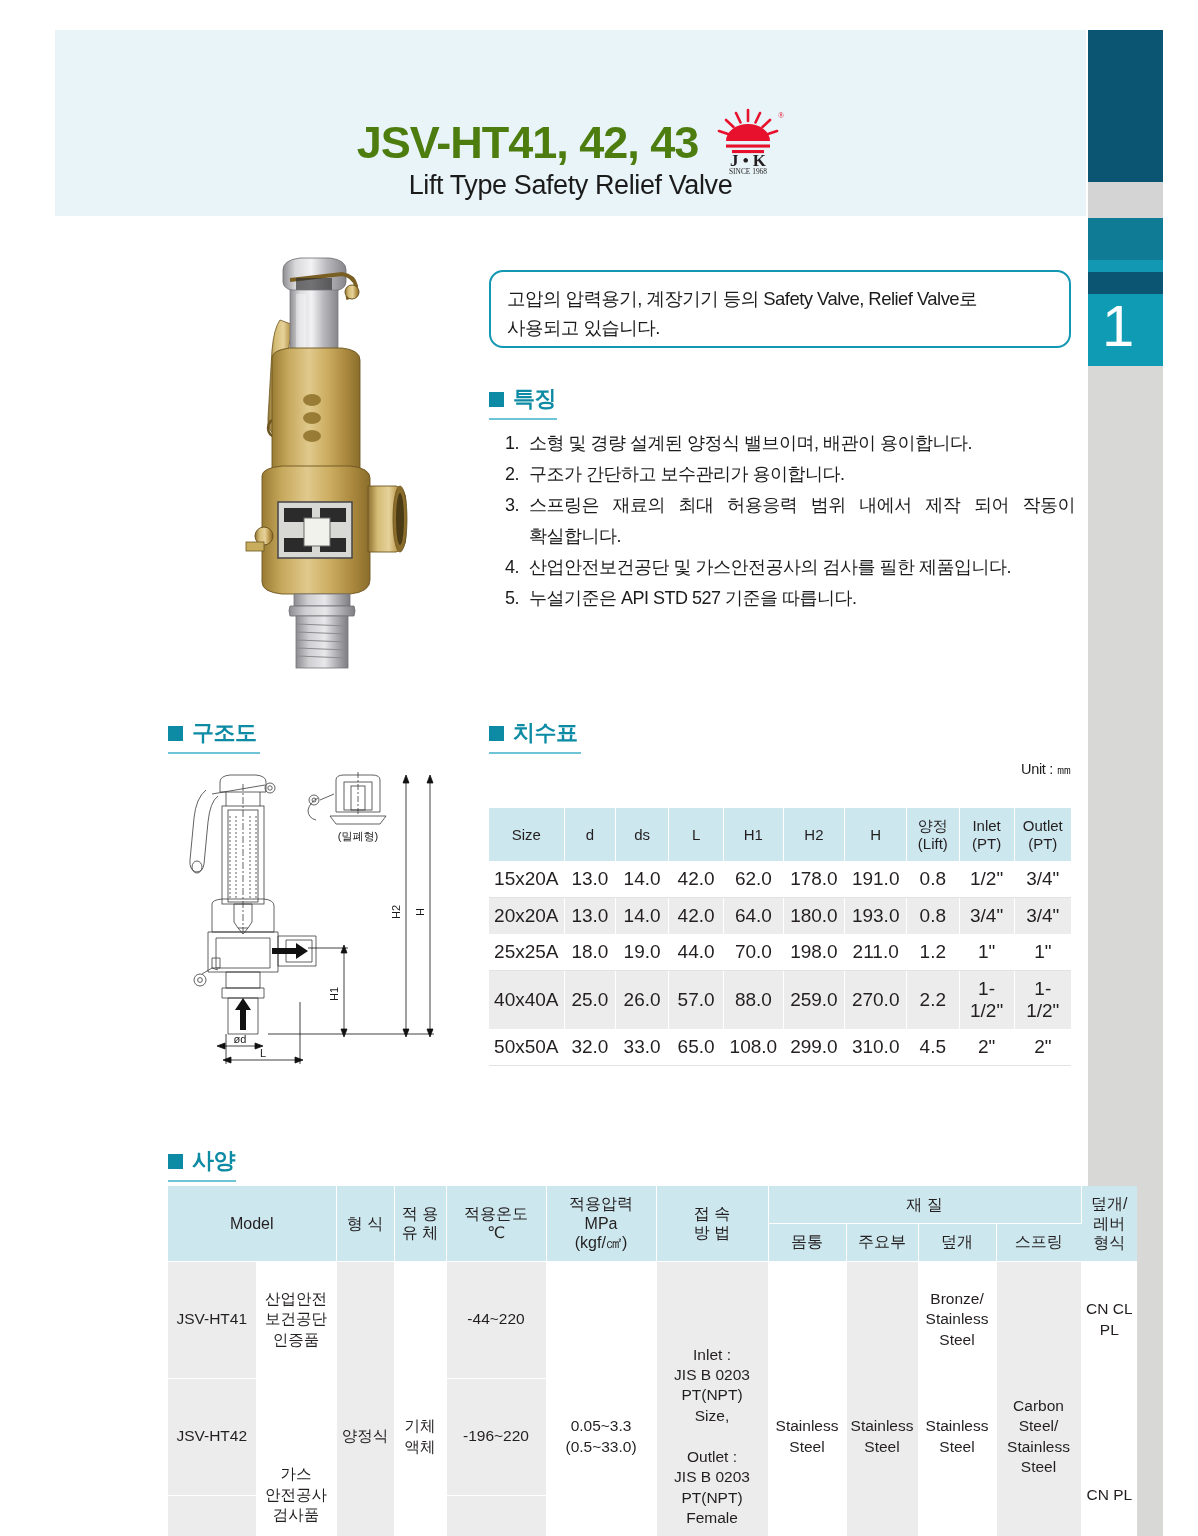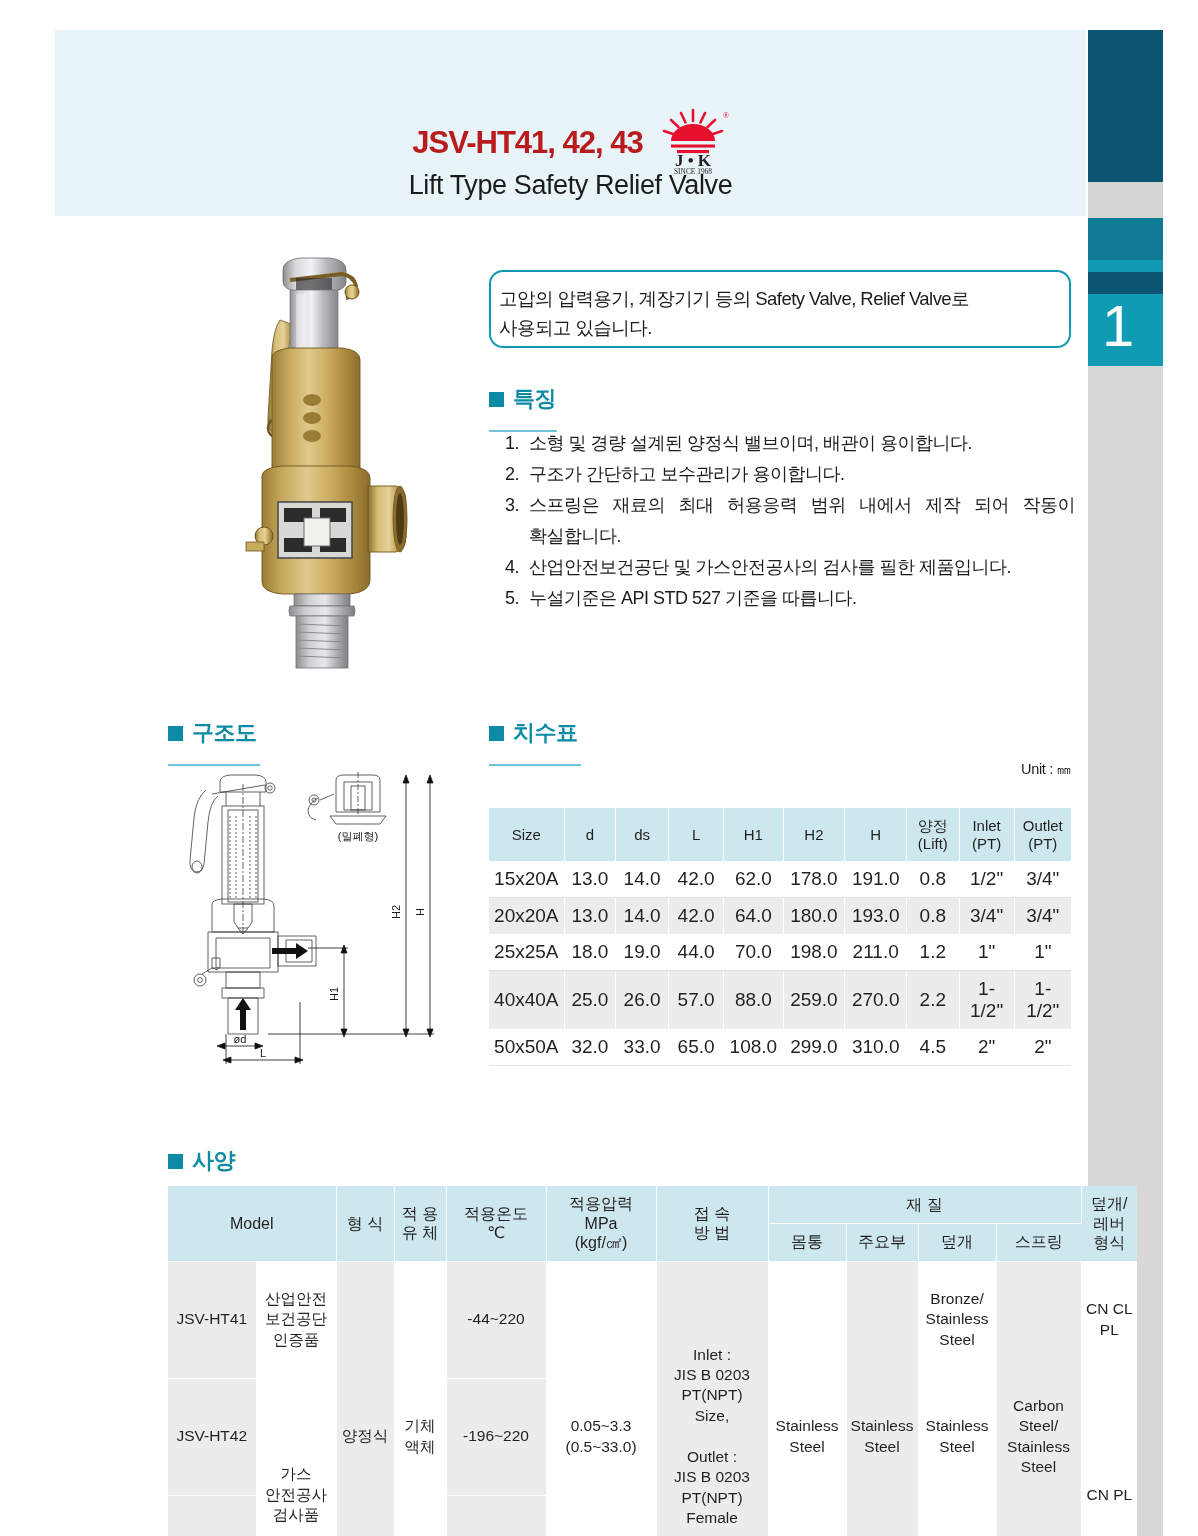--- a/index.html
+++ b/index.html
@@ -19,21 +19,21 @@
   .banner{
     position:absolute;left:55px;top:30px;width:1031px;height:186px;
     background:#e8f4f8;
   }
   .title-row{
     position:absolute;left:0;top:78px;width:1031px;
     display:flex;justify-content:center;align-items:center;
     gap:14px;
   }
   .main-title{
-    font-size:31px;font-weight:bold;color:#b91c1c;
+    font-size:45px;font-weight:bold;color:#4d7c0f;
     letter-spacing:-1px;line-height:1;
     font-family:"Liberation Sans",sans-serif;
     white-space:nowrap;
   }
   .subtitle{
     position:absolute;left:0;top:140px;width:1031px;
     text-align:center;
     font-size:27px;color:#1b1b1b;letter-spacing:-0.4px;
   }
   
@@ -58,30 +58,30 @@
   }
   .seg-gray2{height:1200px;background:#d8d8d6;}
 
   
   .descbox{
     position:absolute;left:489px;top:270px;width:582px;height:78px;
     border:2px solid #1398b4;border-radius:14px;
     box-sizing:border-box;
   }
   .descbox p{
-    margin:0;padding:13px 22px 0 8px;
+    margin:0;padding:13px 22px 0 16px;
     font-size:18.5px;line-height:1.55;color:#1b1b1b;
     letter-spacing:-0.55px;
   }
 
   
   .sec-head{
     position:absolute;
     display:flex;align-items:center;gap:9px;
-    padding-bottom:16px;
+    padding-bottom:4px;
   }
   .sec-head .sq{
     width:15px;height:15px;background:#0e8ba4;display:inline-block;
   }
   .sec-head .txt{
     font-size:22px;font-weight:bold;color:#0e8ba4;letter-spacing:-0.5px;
   }
   .sec-head .rule{
     position:absolute;left:0;bottom:-2px;height:2px;background:#6fc4d8;
   }

